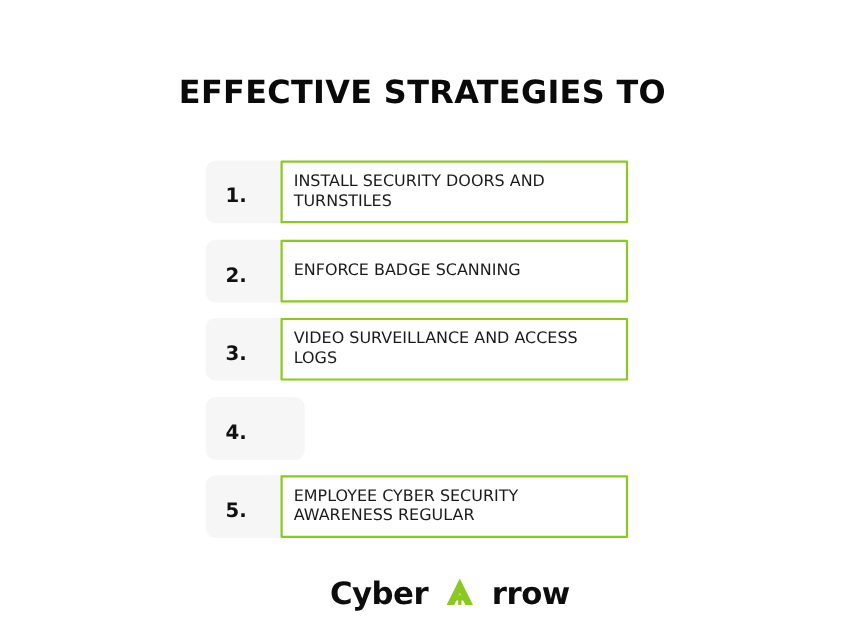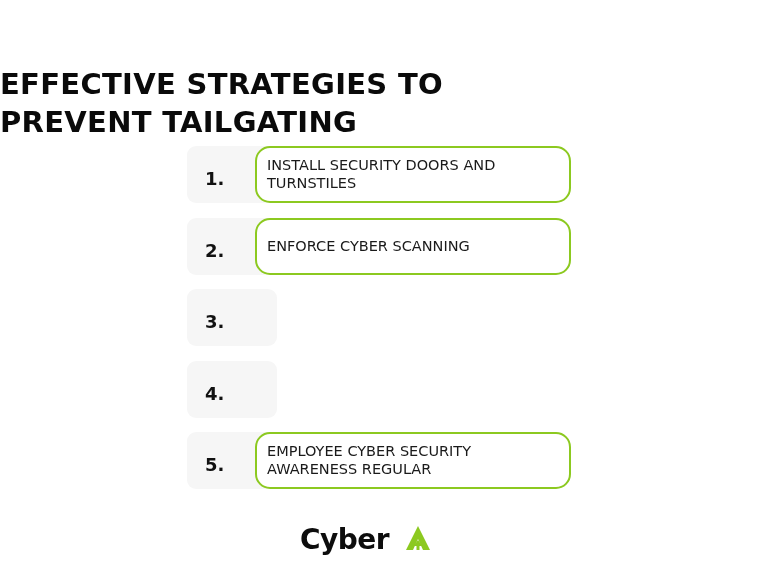--- a/index.html
+++ b/index.html
@@ -13,20 +13,21 @@
       position: relative;
       overflow: hidden;
       font-family: "Liberation Sans", "DejaVu Sans", sans-serif;
       color: #111111;
     }
     .title {
       position: absolute;
       left: 0;
       top: 33px;
       width: 768px;
+      text-align: center;
       font-family: "DejaVu Sans", "Liberation Sans", sans-serif;
       font-weight: bold;
       font-size: 29px;
       line-height: 38px;
       letter-spacing: 0.3px;
       color: #0a0a0a;
       margin-top: 32px;
     }
     .title span { display: block; }
     .list {
@@ -58,21 +59,21 @@
       font-size: 18px;
       color: #111111;
     }
     .card {
       position: absolute;
       left: 68px;
       top: 0;
       width: 312px;
       height: 53px;
       border: 2px solid #8cc920;
-      border-radius: 15px;
+      border-radius: 1px;
       background: #ffffff;
       box-sizing: content-box;
     }
     .card-text {
       position: absolute;
       left: 10px;
       top: 8px;
       width: 290px;
       font-family: "DejaVu Sans", "Liberation Sans", sans-serif;
       font-size: 14.5px;
@@ -103,43 +104,45 @@
       margin: 0 1px 0 1px;
       position: relative;
       top: -1px;
     }
   </style>
 </head>
 <body>
 
 <h1 class="title">
   <span>EFFECTIVE STRATEGIES TO</span>
-  <span>PREVENT TAILGATING</span>
 </h1>
 
 <div class="list">
   <div class="item">
     <div class="num-bg">
       <span class="num">1.</span>
     </div>
     <div class="card">
       <div class="card-text">INSTALL SECURITY DOORS AND TURNSTILES</div>
     </div>
   </div>
   <div class="item">
     <div class="num-bg">
       <span class="num">2.</span>
     </div>
     <div class="card">
-      <div class="card-text single">ENFORCE CYBER SCANNING</div>
+      <div class="card-text single">ENFORCE BADGE SCANNING</div>
     </div>
   </div>
   <div class="item">
     <div class="num-bg">
       <span class="num">3.</span>
+    </div>
+    <div class="card">
+      <div class="card-text">VIDEO SURVEILLANCE AND ACCESS LOGS</div>
     </div>
   </div>
   <div class="item">
     <div class="num-bg">
       <span class="num">4.</span>
     </div>
   </div>
   <div class="item">
     <div class="num-bg">
       <span class="num">5.</span>
@@ -151,13 +154,14 @@
 </div>
 
 <div class="logo">
   <span>Cyber</span>
   <span class="logo-a">
     <svg width="26" height="26" viewBox="0 0 26 26">
       <path d="M13 1 L25 25 L18 25 L13 14 L8 25 L1 25 Z" fill="#8cc920"></path>
       <path d="M13 15 L17.5 21 L14.5 21 L14.5 25 L11.5 25 L11.5 21 L8.5 21 Z" fill="#8cc920"></path>
     </svg>
   </span>
+  <span>rrow</span>
 </div>
 
 </body></html>

